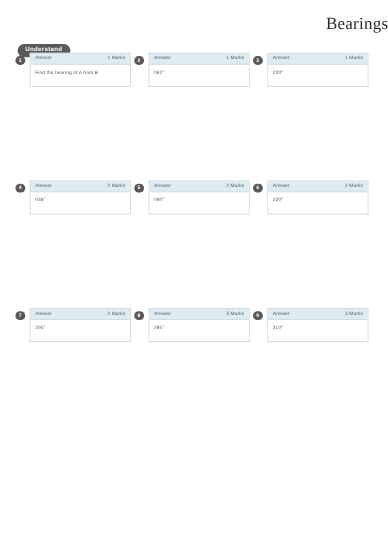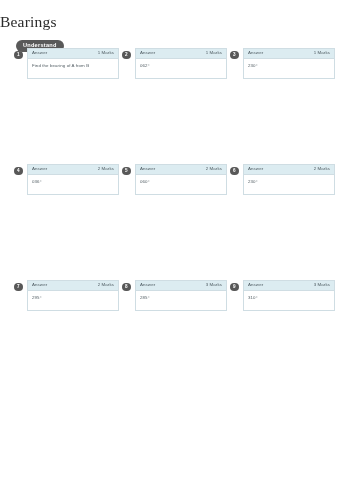--- a/index.html
+++ b/index.html
@@ -25,21 +25,21 @@
     background: #ffffff;
     box-sizing: border-box;
   }
 
   
   .title {
     position: absolute;
     left: 0;
     top: 13px;
     width: 353px;
-    text-align: left;
+    text-align: right;
     font-family: "Liberation Serif", serif;
     font-size: 15.5px;
     font-weight: 400;
     color: #2b2b2b;
     letter-spacing: 0.2px;
   }
 
   
   .badge-row {
     position: absolute;

